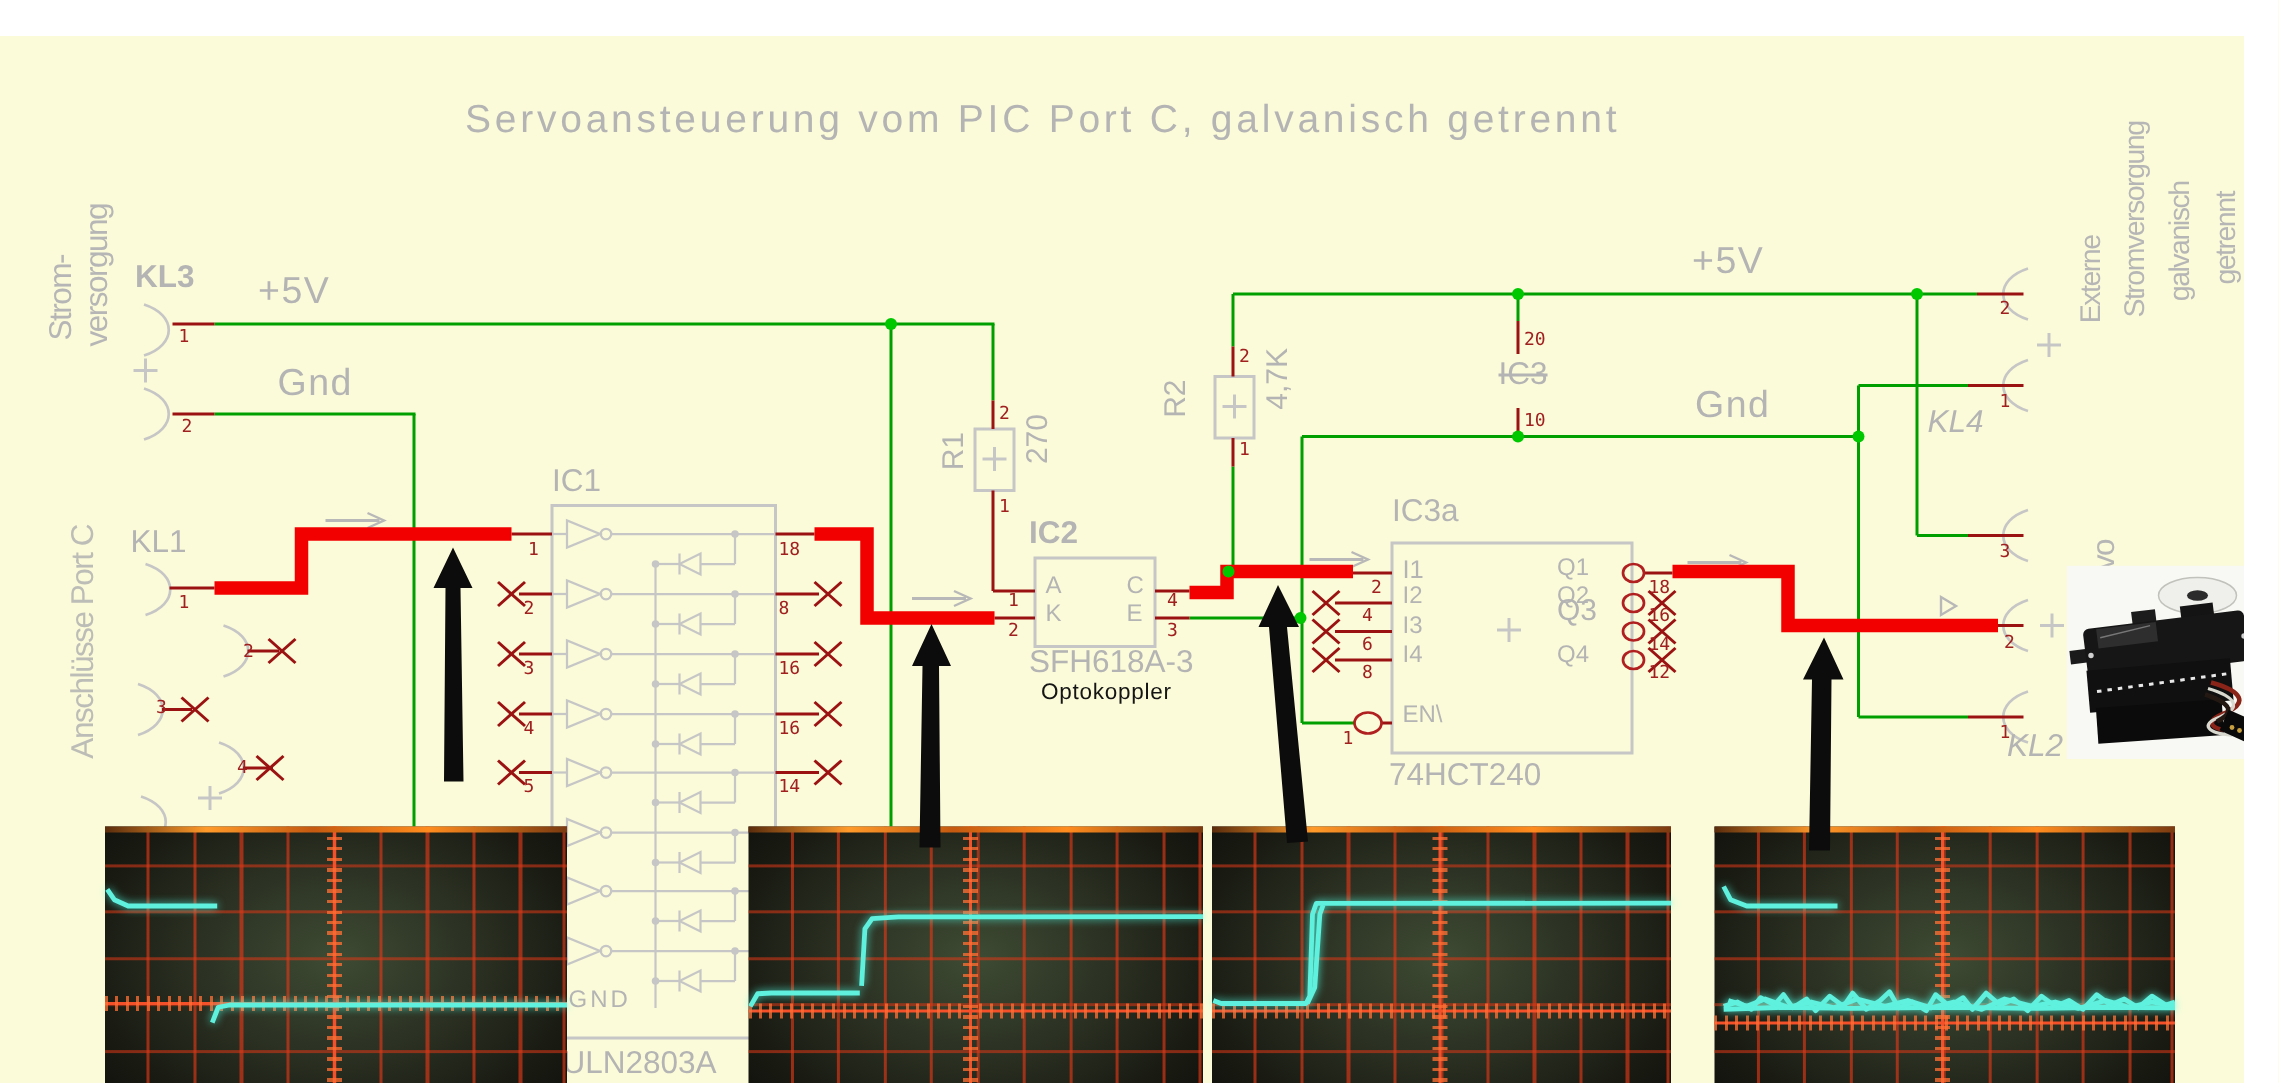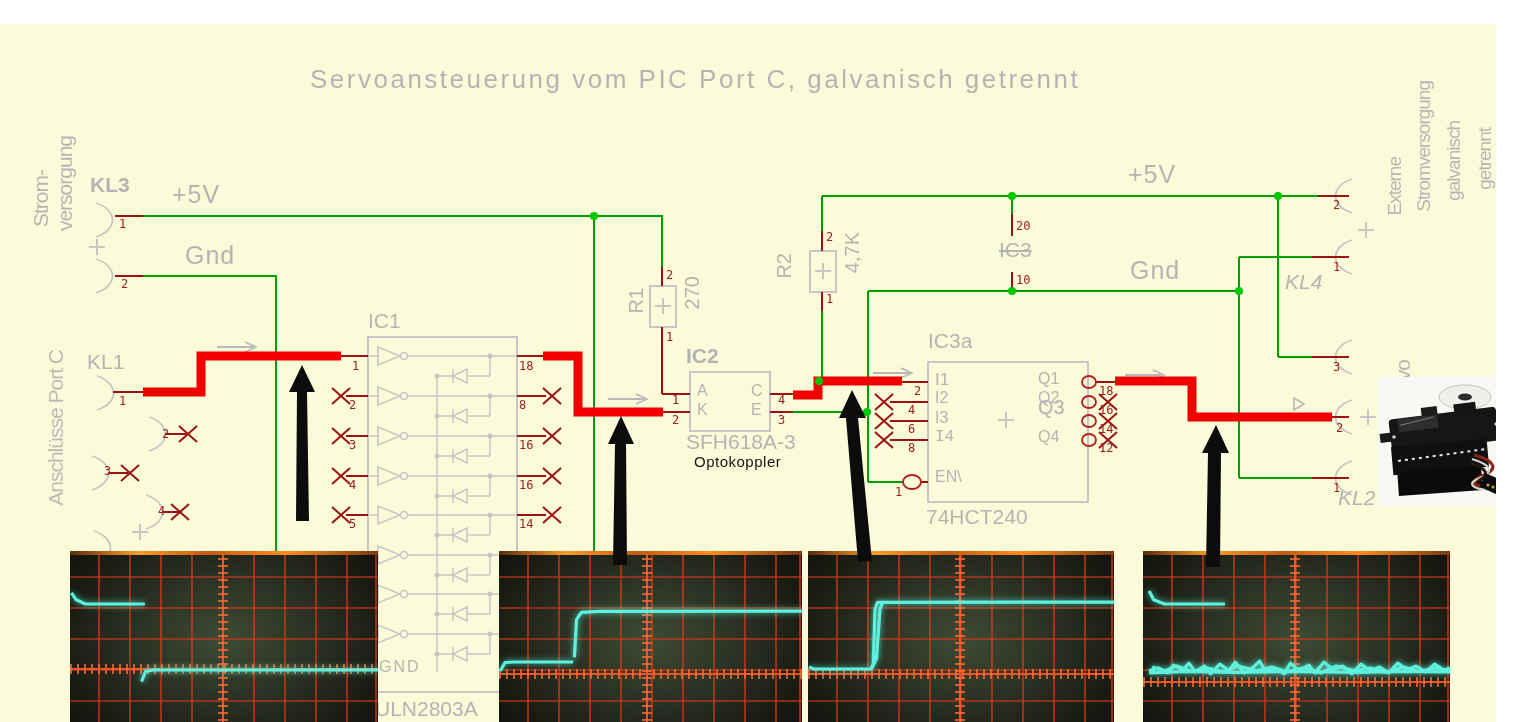--- a/index.html
+++ b/index.html
@@ -305,21 +305,21 @@
   <div class="vlabel" style="left:842px;top:208px;">4,7K</div>
 
   <div class="lbl" style="left:697px;top:359px;font-size:16px;">A</div>
   <div class="lbl" style="left:697px;top:378px;font-size:16px;">K</div>
   <div class="lbl" style="left:751px;top:359px;font-size:16px;">C</div>
   <div class="lbl" style="left:751px;top:378px;font-size:16px;">E</div>
 
   <div class="lbl" style="left:935px;top:347px;font-size:17px;">I1</div>
   <div class="lbl" style="left:935px;top:366px;font-size:16px;">I2</div>
   <div class="lbl" style="left:935px;top:386px;font-size:16px;">I3</div>
-  <div class="lbl" style="left:935px;top:405px;font-size:16px;font-family:Liberation Mono, monospace;">I4</div>
+  <div class="lbl" style="left:935px;top:405px;font-size:16px;">I4</div>
   <div class="lbl" style="left:935px;top:445px;font-size:16px;">EN\</div>
   <div class="lbl" style="left:1038px;top:347px;font-size:16px;">Q1</div>
   <div class="lbl" style="left:1038px;top:366px;font-size:16px;">Q2</div>
   <div class="lbl" style="left:1038px;top:373px;font-size:20px;text-align:right;">Q3</div>
   <div class="lbl" style="left:1038px;top:405px;font-size:16px;">Q4</div>
 
   <div class="pin" style="left:119px;top:194px;">1</div>
   <div class="pin" style="left:121px;top:254px;">2</div>
   <div class="pin" style="left:119px;top:371px;">1</div>
   <div class="pin" style="left:162px;top:404px;">2</div>

